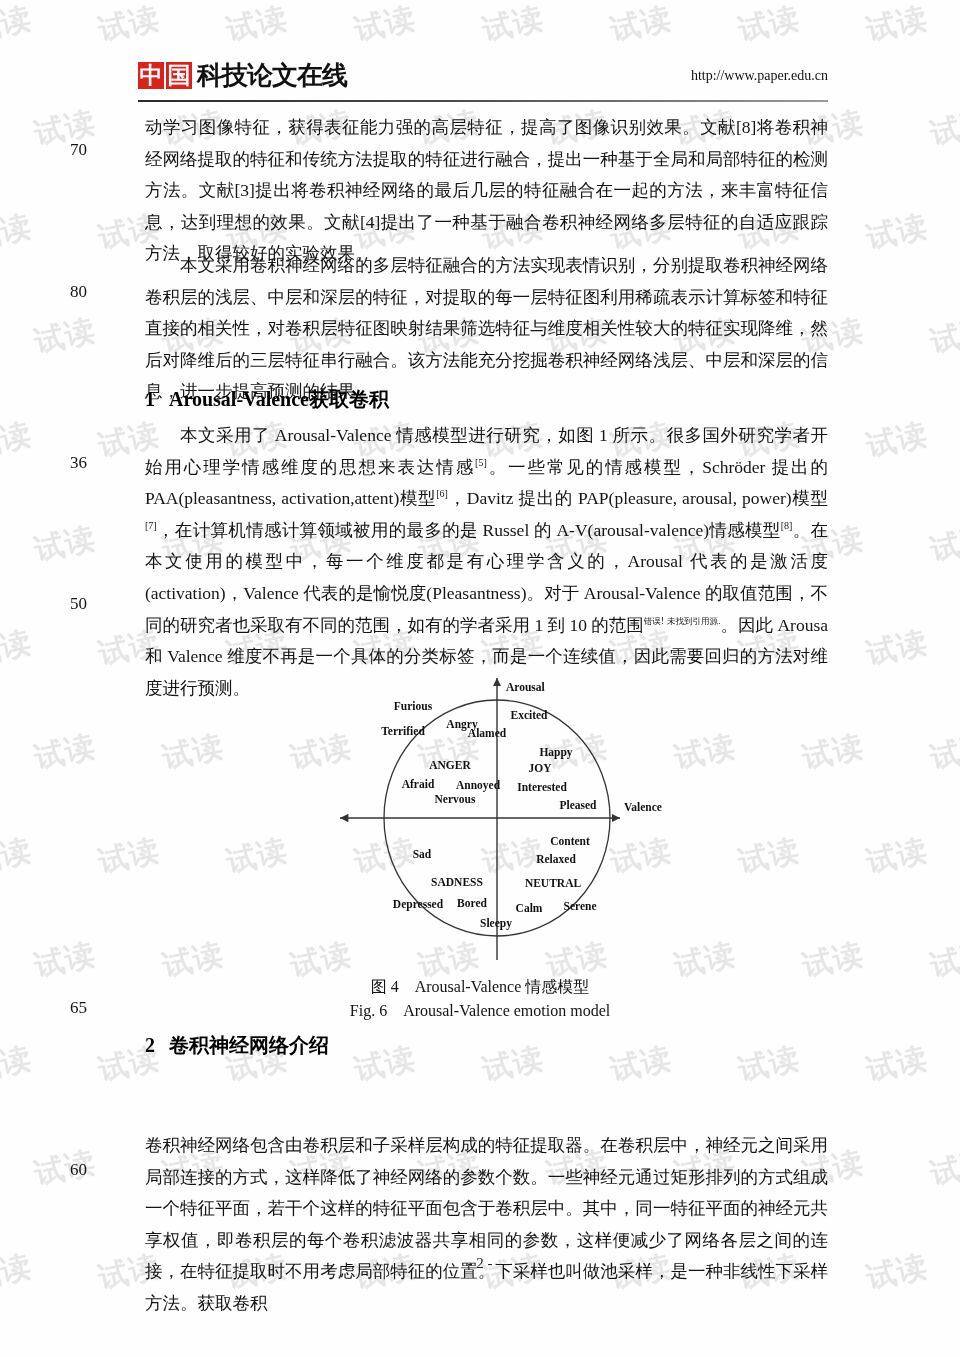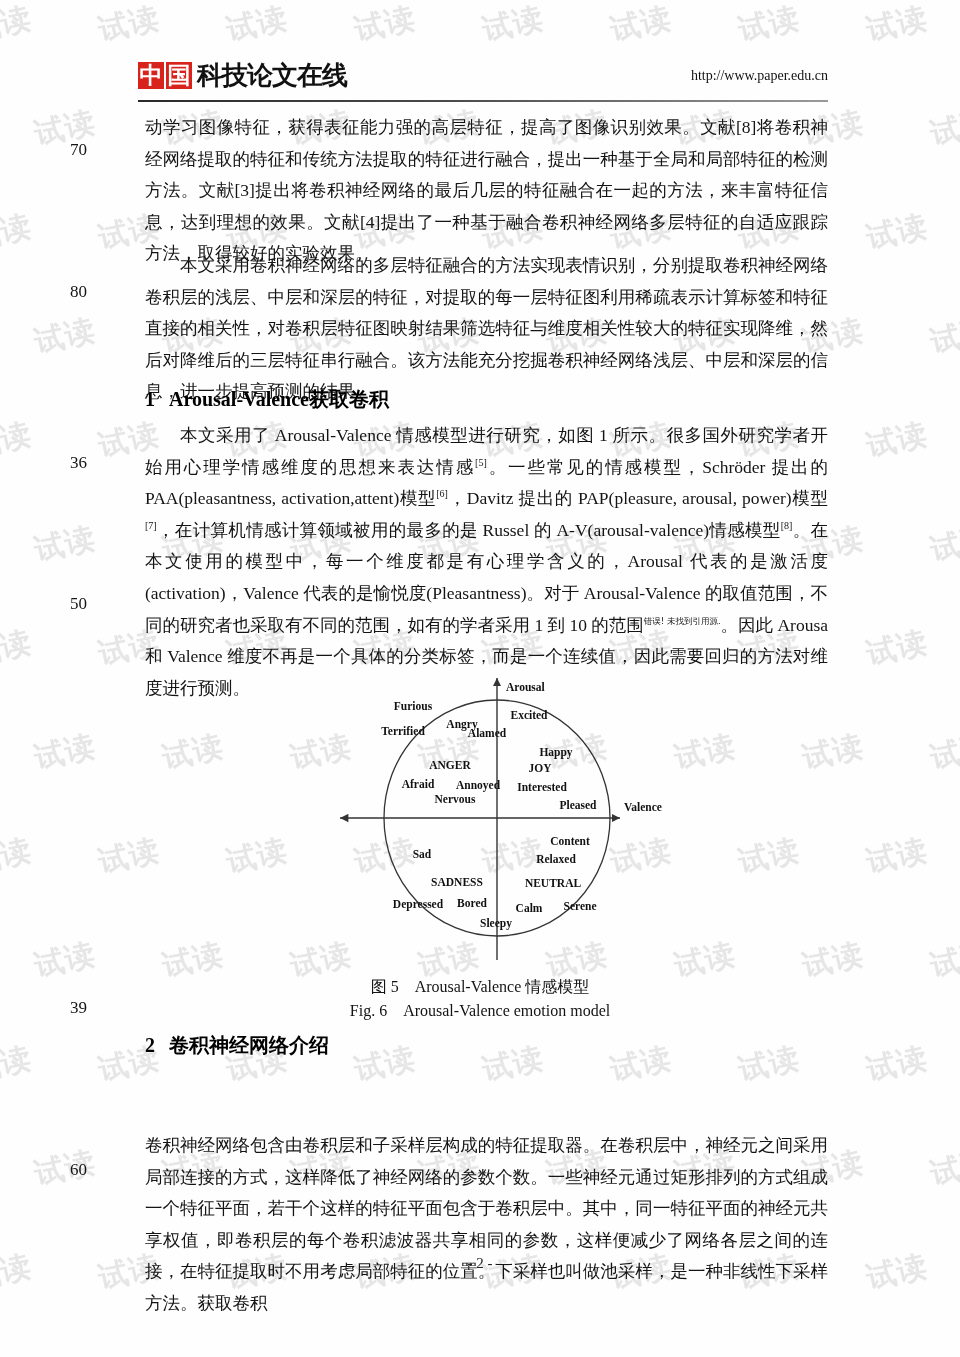--- a/index.html
+++ b/index.html
@@ -308,21 +308,21 @@
         <span class="logo-rest">科技论文在线</span>
       </div>
       <div class="masthead-url">http://www.paper.edu.cn</div>
       <div class="masthead-rule"></div>
     </div>
 
     <div class="linenum" style="top:140px">70</div>
     <div class="linenum" style="top:282px">80</div>
     <div class="linenum" style="top:453px">36</div>
     <div class="linenum" style="top:594px">50</div>
-    <div class="linenum" style="top:998px">39</div>
+    <div class="linenum" style="top:998px">65</div>
     <div class="linenum" style="top:1160px">60</div>
 
     <div class="body-col" style="top:112px">
       <p class="para">动学习图像特征，获得表征能力强的高层特征，提高了图像识别效果。文献[8]将卷积神经网络提取的特征和传统方法提取的特征进行融合，提出一种基于全局和局部特征的检测方法。文献[3]提出将卷积神经网络的最后几层的特征融合在一起的方法，来丰富特征信息，达到理想的效果。文献[4]提出了一种基于融合卷积神经网络多层特征的自适应跟踪方法，取得较好的实验效果。</p>
     </div>
 
     <div class="body-col" style="top:250px">
       <p class="para indent">本文采用卷积神经网络的多层特征融合的方法实现表情识别，分别提取卷积神经网络卷积层的浅层、中层和深层的特征，对提取的每一层特征图利用稀疏表示计算标签和特征直接的相关性，对卷积层特征图映射结果筛选特征与维度相关性较大的特征实现降维，然后对降维后的三层特征串行融合。该方法能充分挖掘卷积神经网络浅层、中层和深层的信息，进一步提高预测的结果。</p>
     </div>
 
@@ -375,21 +375,21 @@
             <text x="553" y="215" text-anchor="middle" font-family="Liberation Serif, serif" font-size="11.5" font-weight="bold" fill="#111">NEUTRAL</text>
             <text x="418" y="236" text-anchor="middle" font-family="Liberation Serif, serif" font-size="11.5" font-weight="bold" fill="#111">Depressed</text>
             <text x="472" y="235" text-anchor="middle" font-family="Liberation Serif, serif" font-size="11.5" font-weight="bold" fill="#111">Bored</text>
             <text x="529" y="240" text-anchor="middle" font-family="Liberation Serif, serif" font-size="11.5" font-weight="bold" fill="#111">Calm</text>
             <text x="580" y="238" text-anchor="middle" font-family="Liberation Serif, serif" font-size="11.5" font-weight="bold" fill="#111">Serene</text>
             <text x="496" y="255" text-anchor="middle" font-family="Liberation Serif, serif" font-size="11.5" font-weight="bold" fill="#111">Sleepy</text>
           </g>
       </svg>
     </div>
 
-    <div class="caption" style="top:975px">图 5　Arousal-Valence 情感模型</div>
+    <div class="caption" style="top:975px">图 4　Arousal-Valence 情感模型</div>
     <div class="caption" style="top:999px">Fig. 6　Arousal-Valence emotion model</div>
 
     <div class="heading" style="top:1032px">
       <span class="num">2</span><span>卷积神经网络介绍</span>
     </div>
 
     <div class="body-col" style="top:1130px">
       <p class="para">卷积神经网络包含由卷积层和子采样层构成的特征提取器。在卷积层中，神经元之间采用局部连接的方式，这样降低了神经网络的参数个数。一些神经元通过矩形排列的方式组成一个特征平面，若干个这样的特征平面包含于卷积层中。其中，同一特征平面的神经元共享权值，即卷积层的每个卷积滤波器共享相同的参数，这样便减少了网络各层之间的连接，在特征提取时不用考虑局部特征的位置。下采样也叫做池采样，是一种非线性下采样方法。获取卷积</p>
     </div>
 

